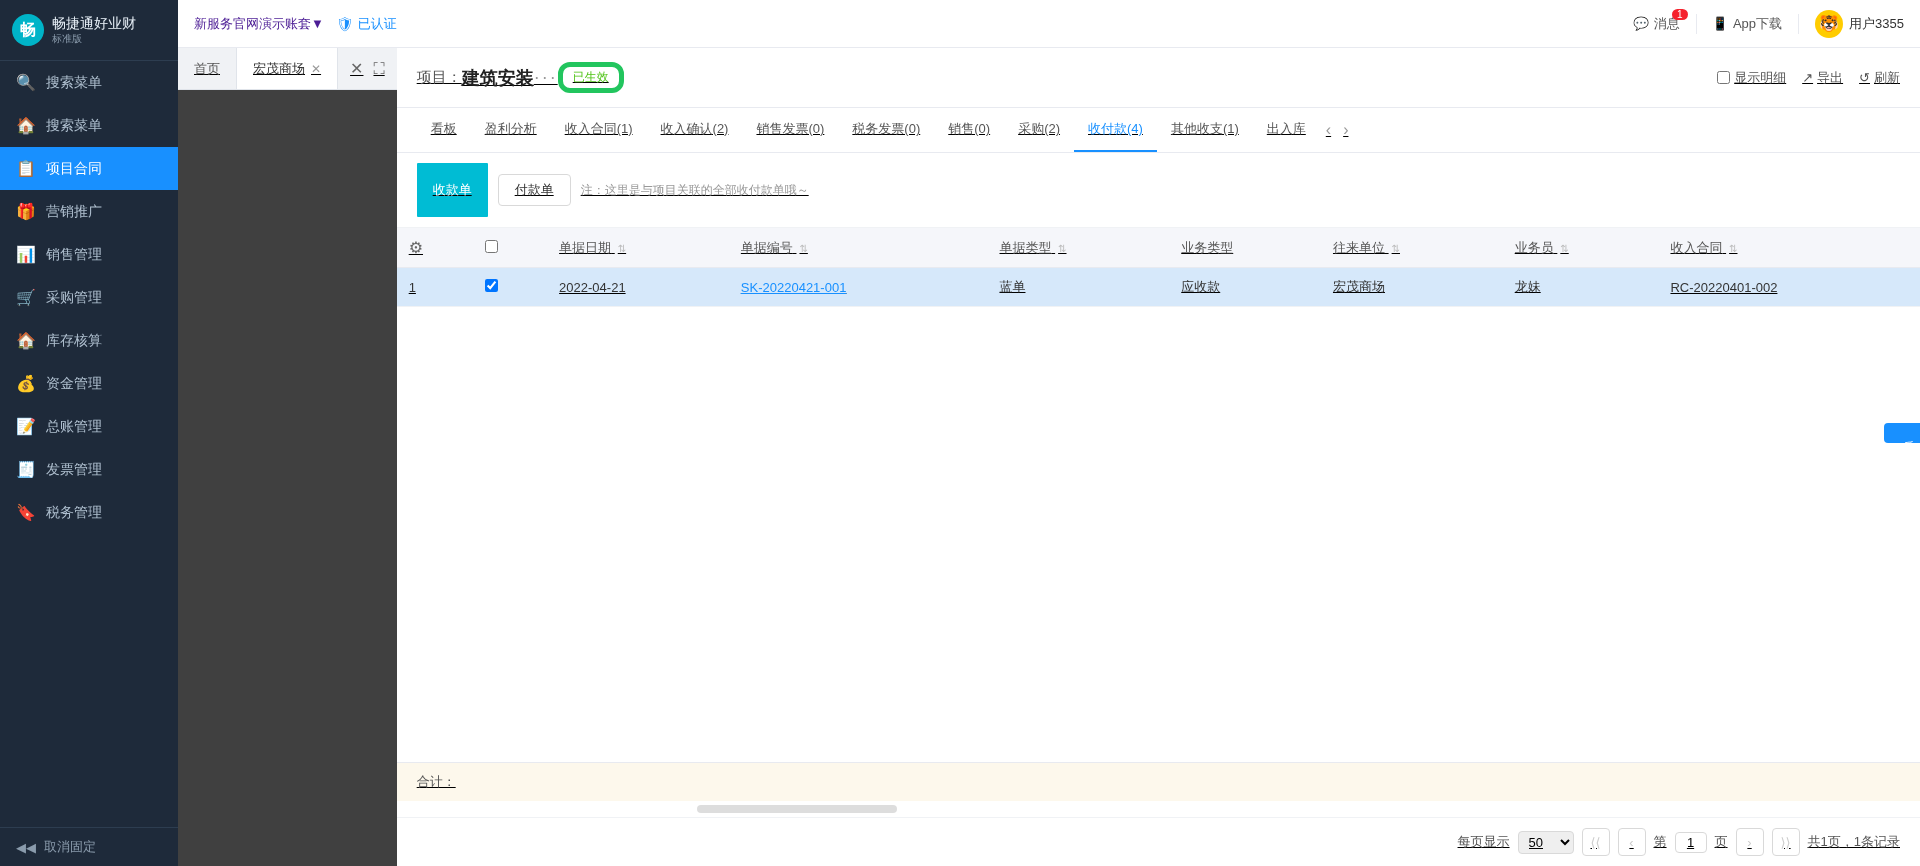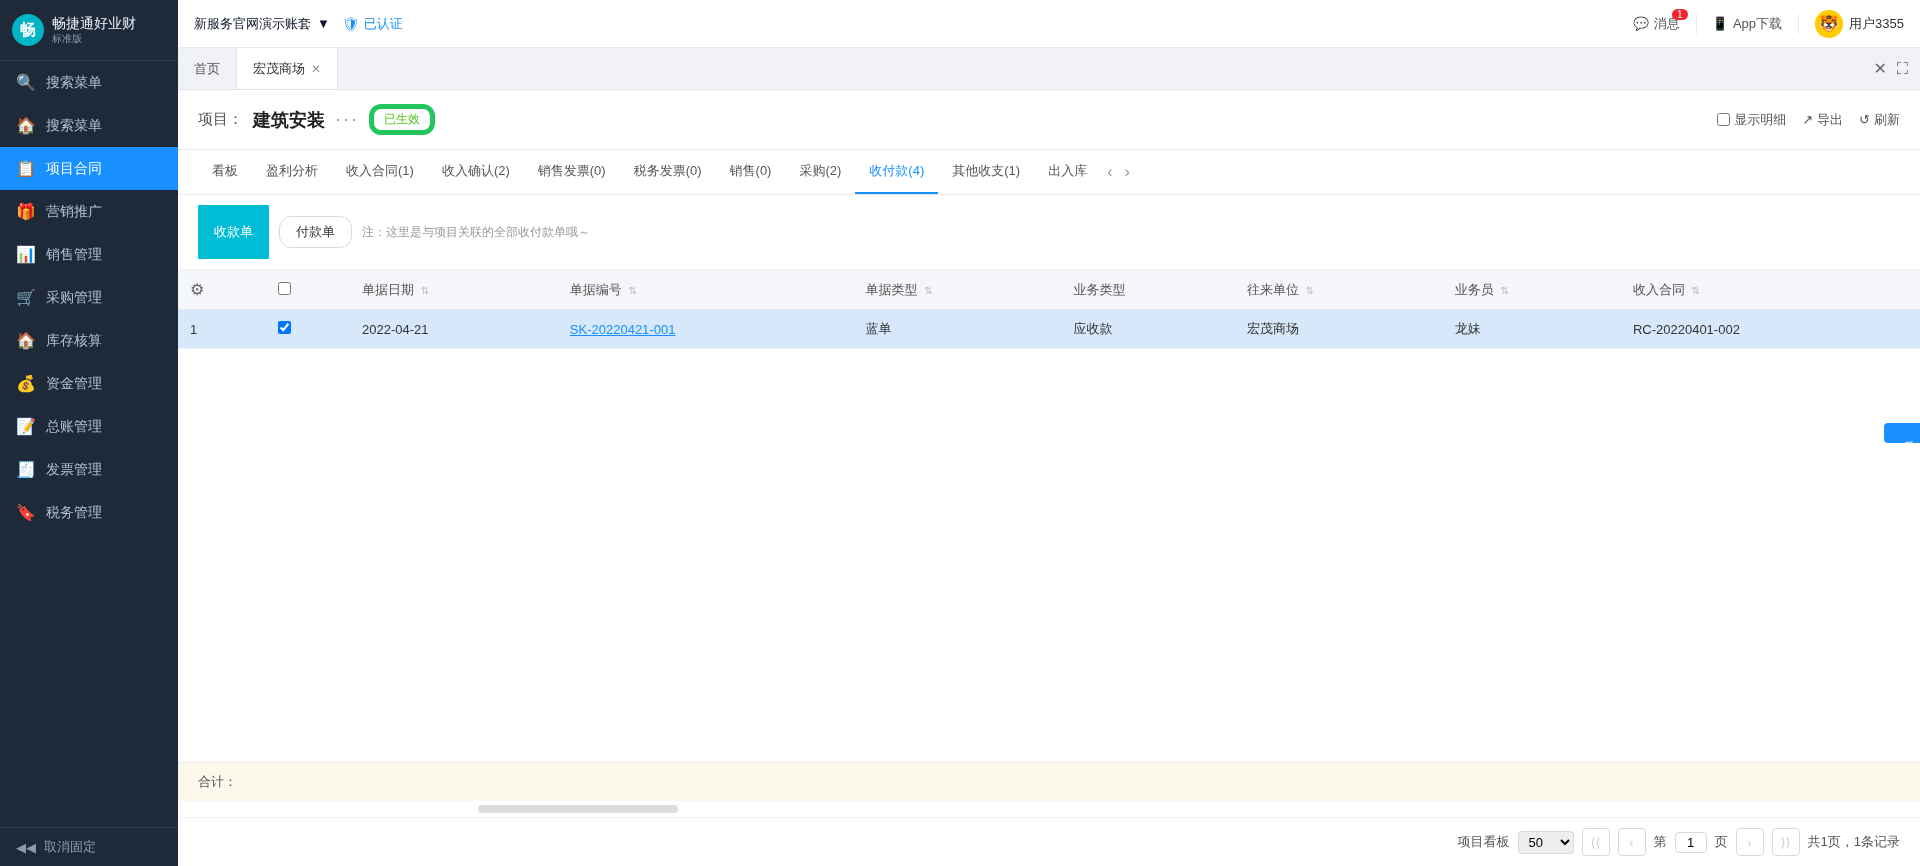--- a/index.html
+++ b/index.html
@@ -73,23 +73,23 @@
       height: 48px;
       display: flex;
       align-items: center;
       padding: 0 16px;
       border-bottom: 1px solid #e8eaf0;
       gap: 12px;
     }
     .topbar-account {
       display: flex;
       align-items: center;
-      gap: 6px;
-      font-size: 13px;
-      color: #0f172a;
+      gap: 0;
+      font-size: 13px;
+      color: #4c1d95;
     }
     .topbar-certified {
       display: flex;
       align-items: center;
       gap: 4px;
       color: #1890ff;
       font-size: 13px;
     }
     .topbar-certified .cert-icon { color: #1890ff; font-size: 14px; }
     .topbar-spacer { flex: 1; }
@@ -132,23 +132,23 @@
       display: flex;
       align-items: center;
       justify-content: center;
       font-size: 16px;
     }
 
     
     .content {
       flex: 1;
       display: flex;
-      flex-direction: column;
       overflow: hidden;
-      background: #8b5cf6;
+      background: #404040;
+      text-decoration: underline;
     }
 
     
     .tab-bar {
       display: flex;
       align-items: center;
       background: #f0f2f5;
       padding: 0 0 0 0;
       border-bottom: 1px solid #e0e4ea;
       height: 42px;
@@ -196,21 +196,20 @@
       padding: 0;
       background: white;
     }
 
     
     .project-header {
       display: flex;
       align-items: center;
       padding: 14px 20px;
       border-bottom: 1px solid #e8eaf0;
-      gap: 10px;
     }
     .project-title {
       font-size: 18px;
       font-weight: 600;
       color: #222;
     }
     .project-more {
       color: #999;
       cursor: pointer;
       font-size: 18px;
@@ -291,21 +290,21 @@
       border: none;
       border-radius: 1px;
       padding: 18px 16px;
       font-size: 13px;
       cursor: pointer;
     }
     .btn-default {
       background: white;
       color: #333;
       border: 1px solid #d9d9d9;
-      border-radius: 12px;
+      border-radius: 4px;
       padding: 6px 16px;
       font-size: 13px;
       cursor: pointer;
     }
     .sub-toolbar-note {
       font-size: 12px;
       color: #999;
     }
 
     
@@ -660,21 +659,21 @@
 
       <div class="table-footer">
         <span>合计：</span>
       </div>
 
       <div class="table-scrollbar">
         <div class="table-scrollbar-inner"></div>
       </div>
 
       <div class="pagination">
-        <span>项目看板</span>
+        <span>每页显示</span>
         <select class="pagination-select">
           <option>50</option>
           <option>10</option>
           <option>20</option>
           <option>100</option>
         </select>
         <div class="page-btn disabled">⟨⟨</div>
         <div class="page-btn disabled">‹</div>
         <span>第</span>
         <input class="page-num-input" type="text" value="1" style="">

